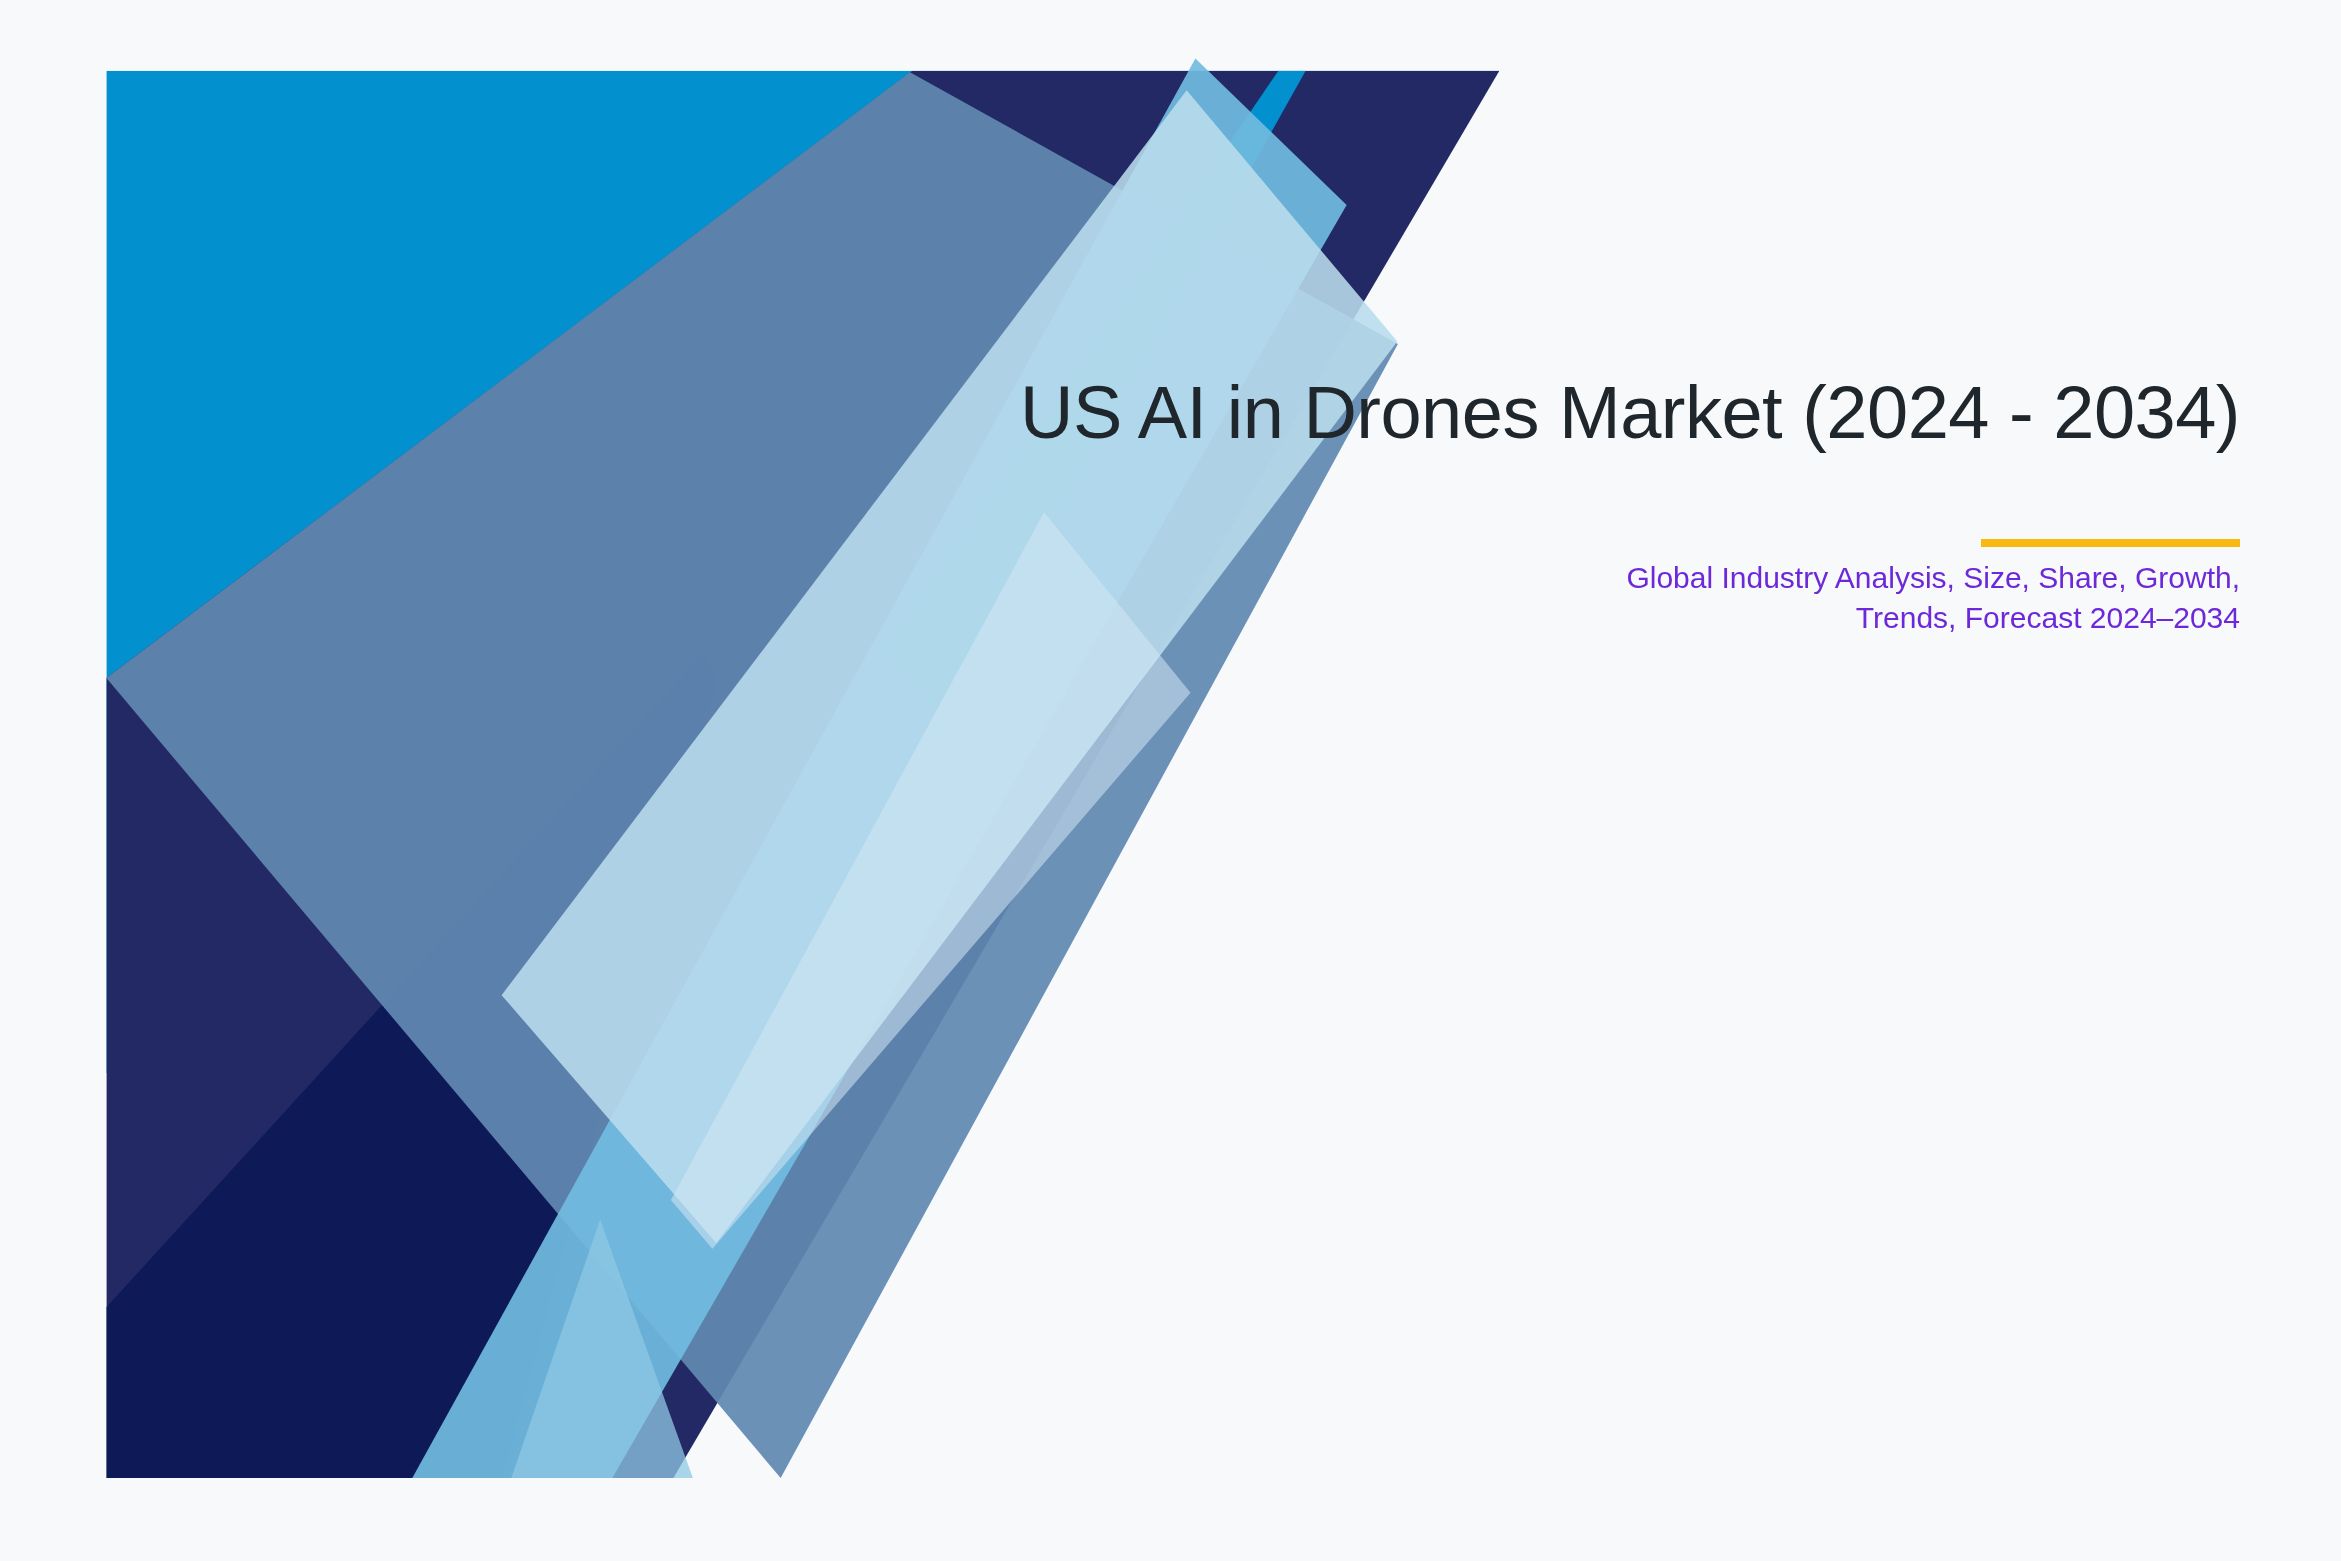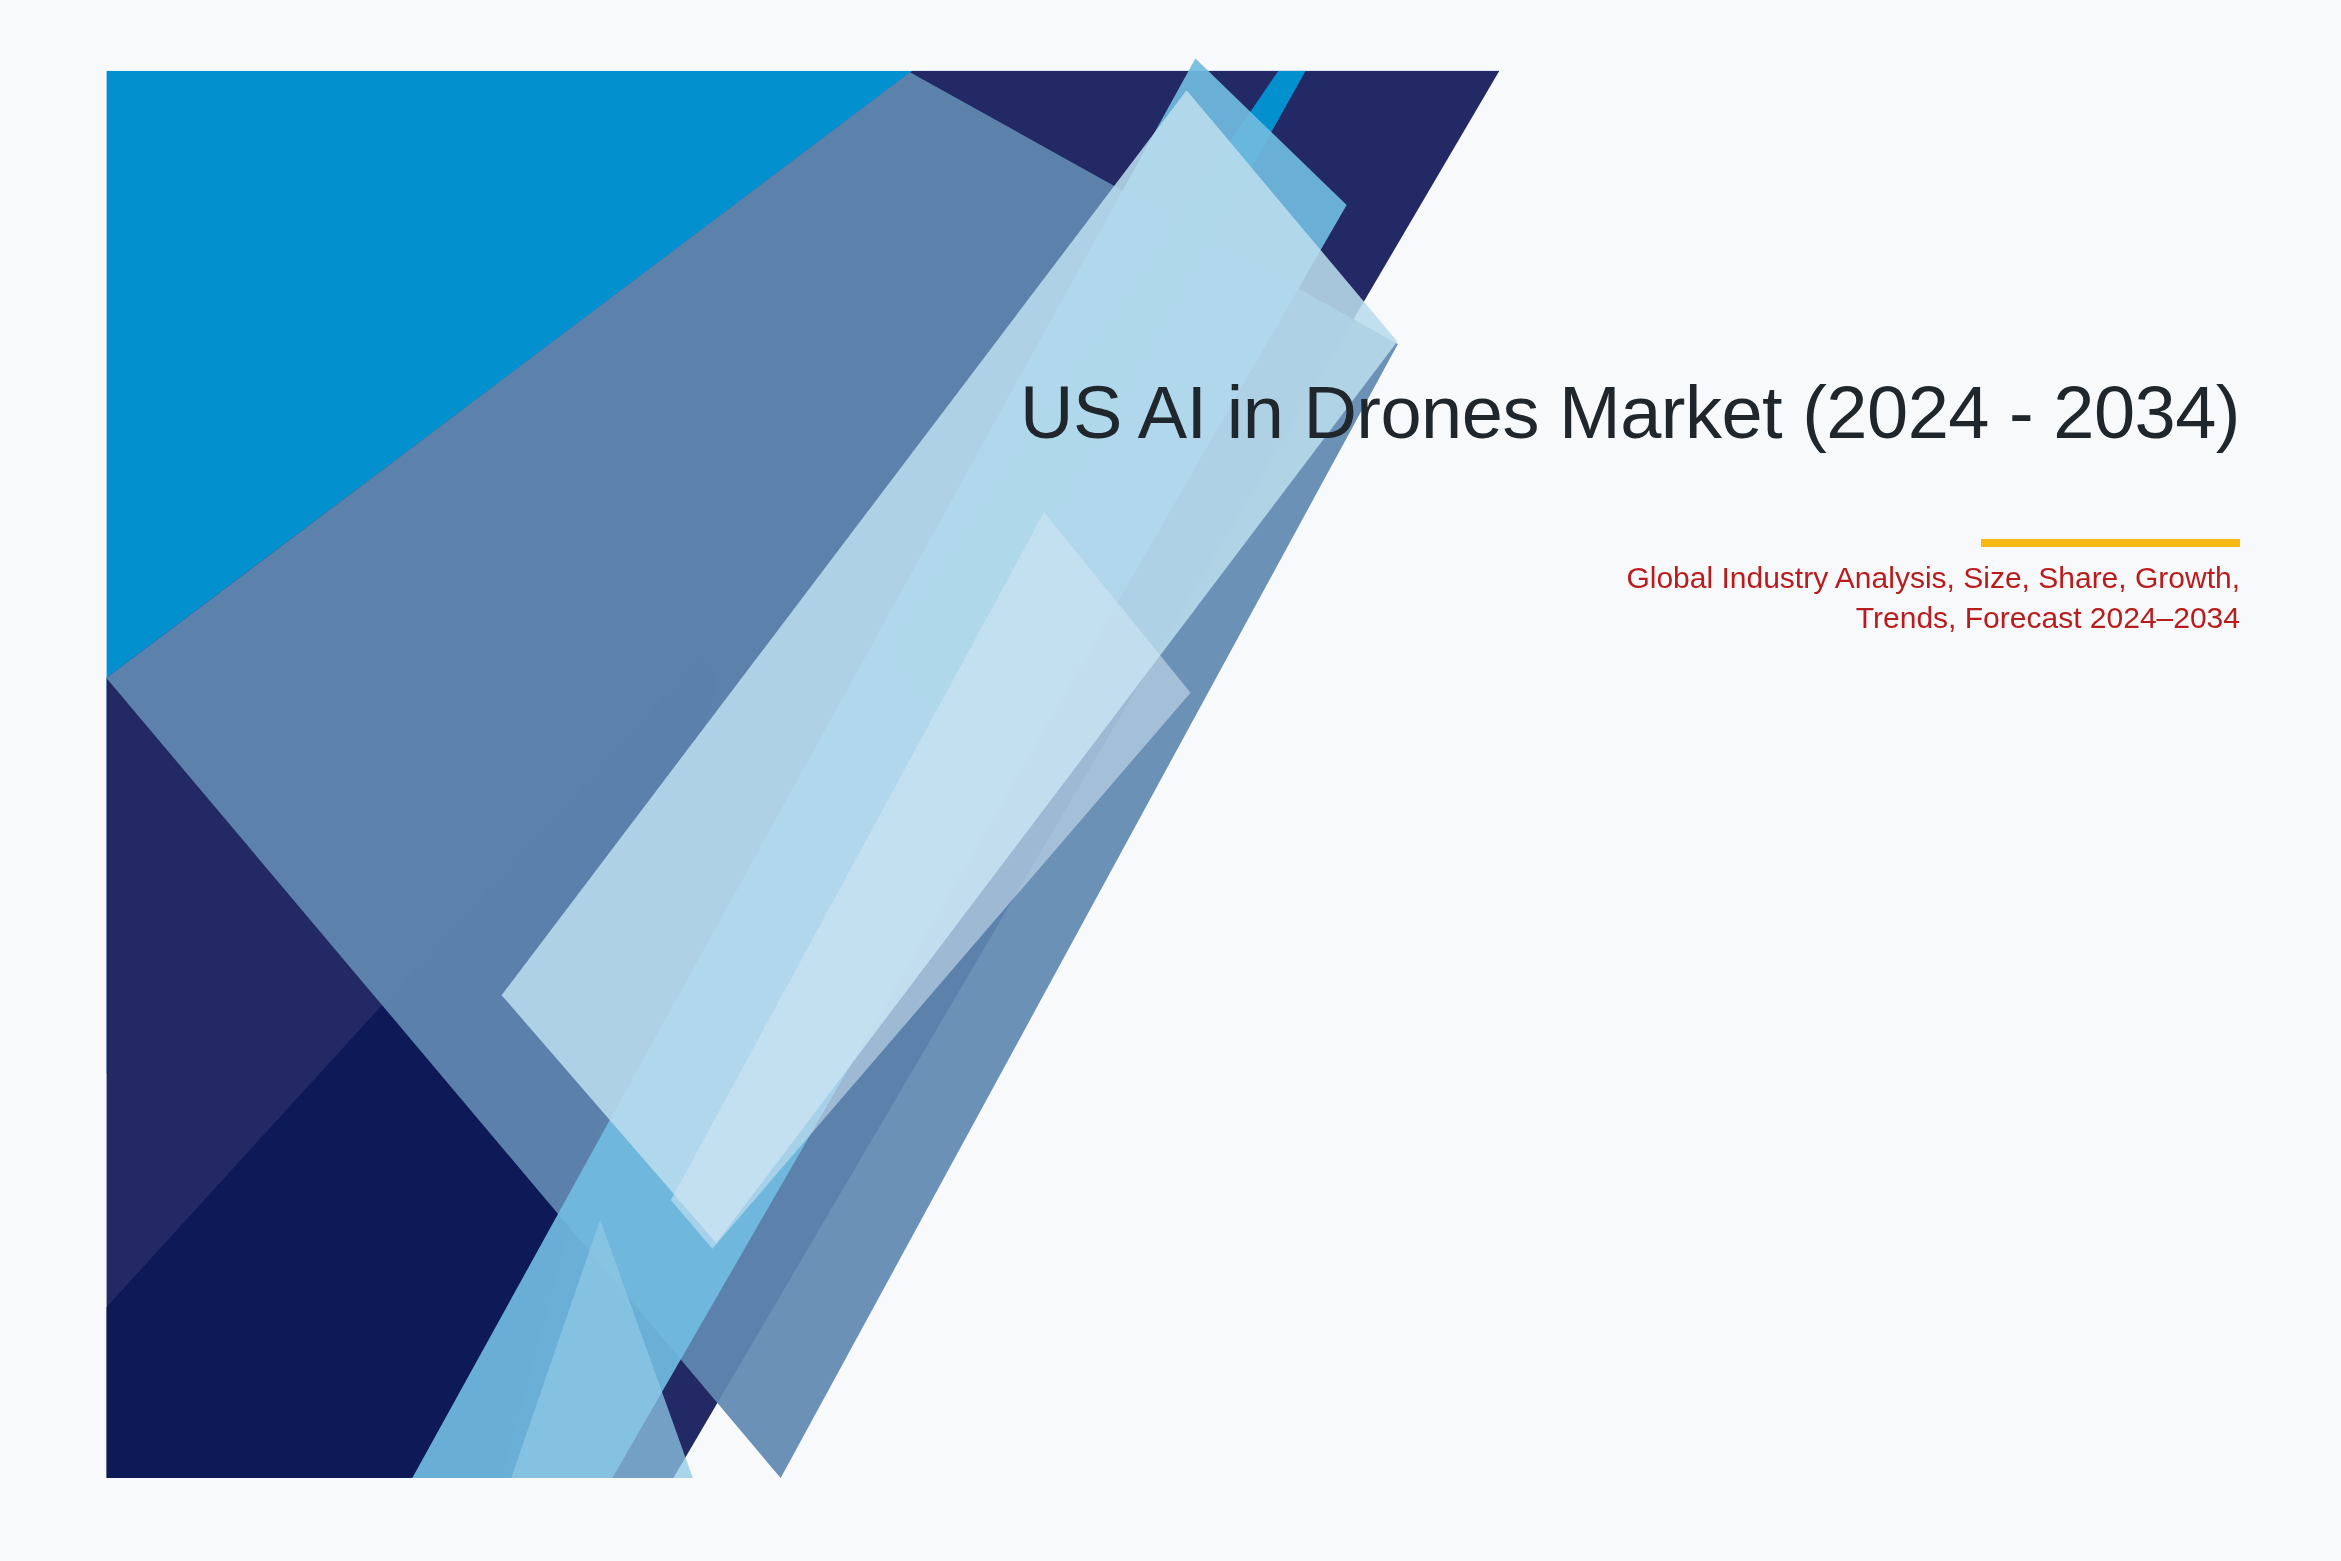--- a/index.html
+++ b/index.html
@@ -65,21 +65,21 @@
     z-index: 2;
   }
 
   #page-subtitle {
     margin: 0;
     padding-top: 103px;
     font-family: "Liberation Sans", sans-serif;
     font-size: 30px;
     line-height: 1.32;
     font-weight: 400;
-    color: #b91c1c;
+    color: #6d28d9;
     max-width: 693px;
     margin-left: auto;
   }
 </style>
 </head>
 <body>
 
 <div id="cover">
 
   <svg id="artwork" viewBox="0 0 4800 3200" width="2342" height="1561" preserveAspectRatio="none" aria-hidden="true">

